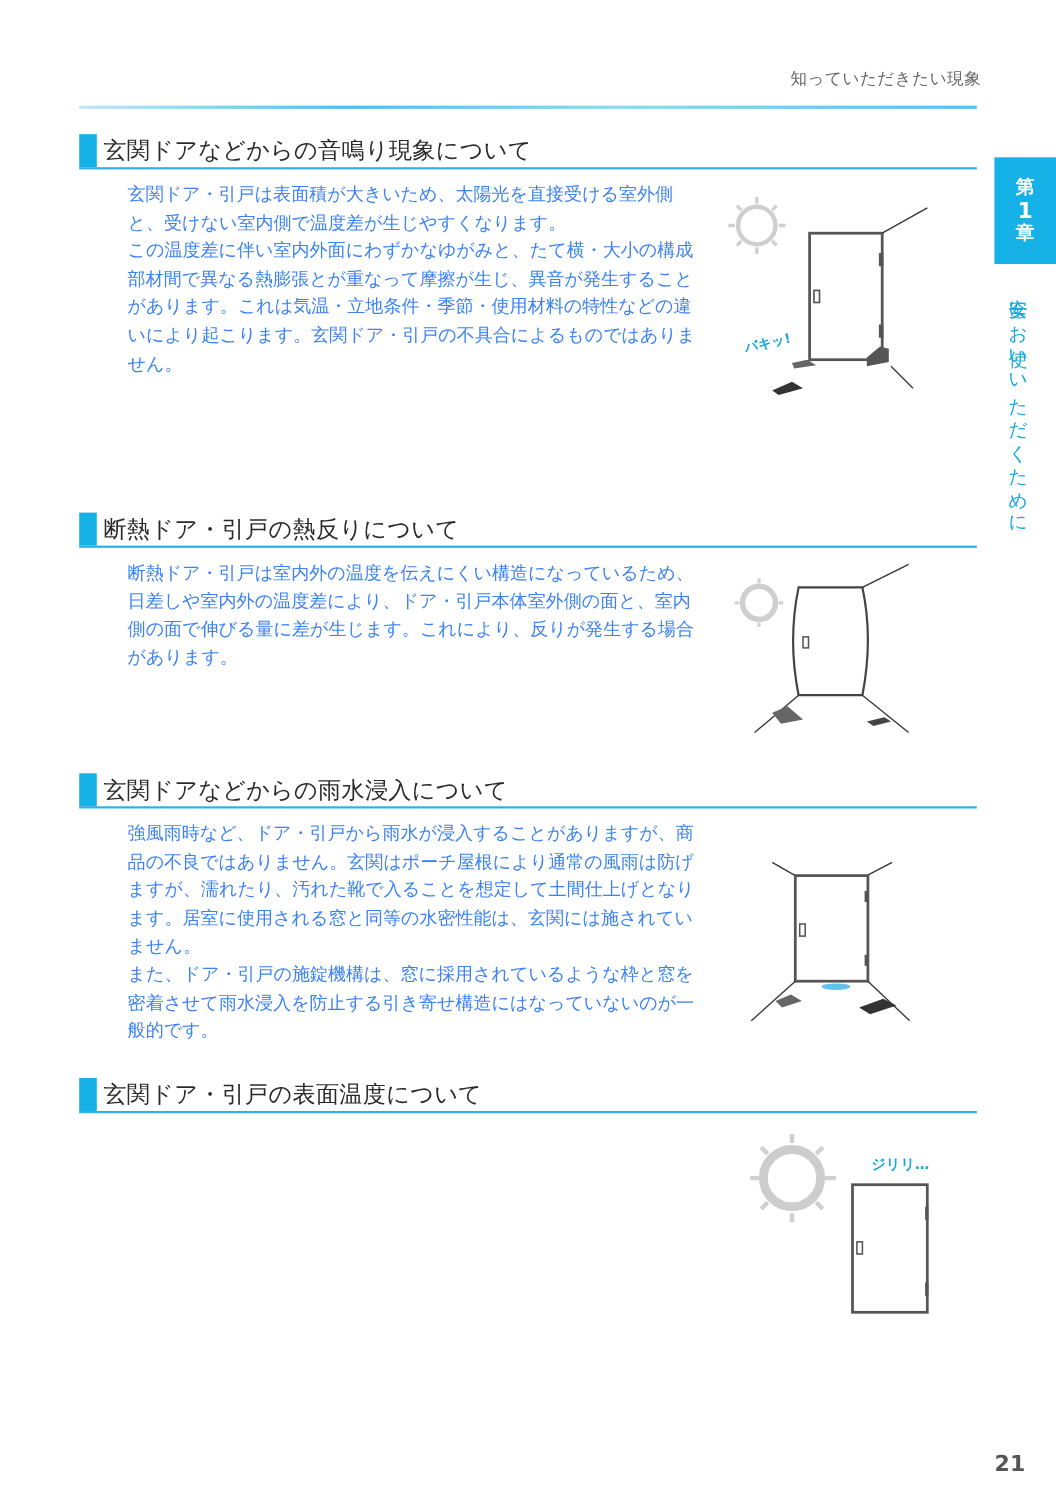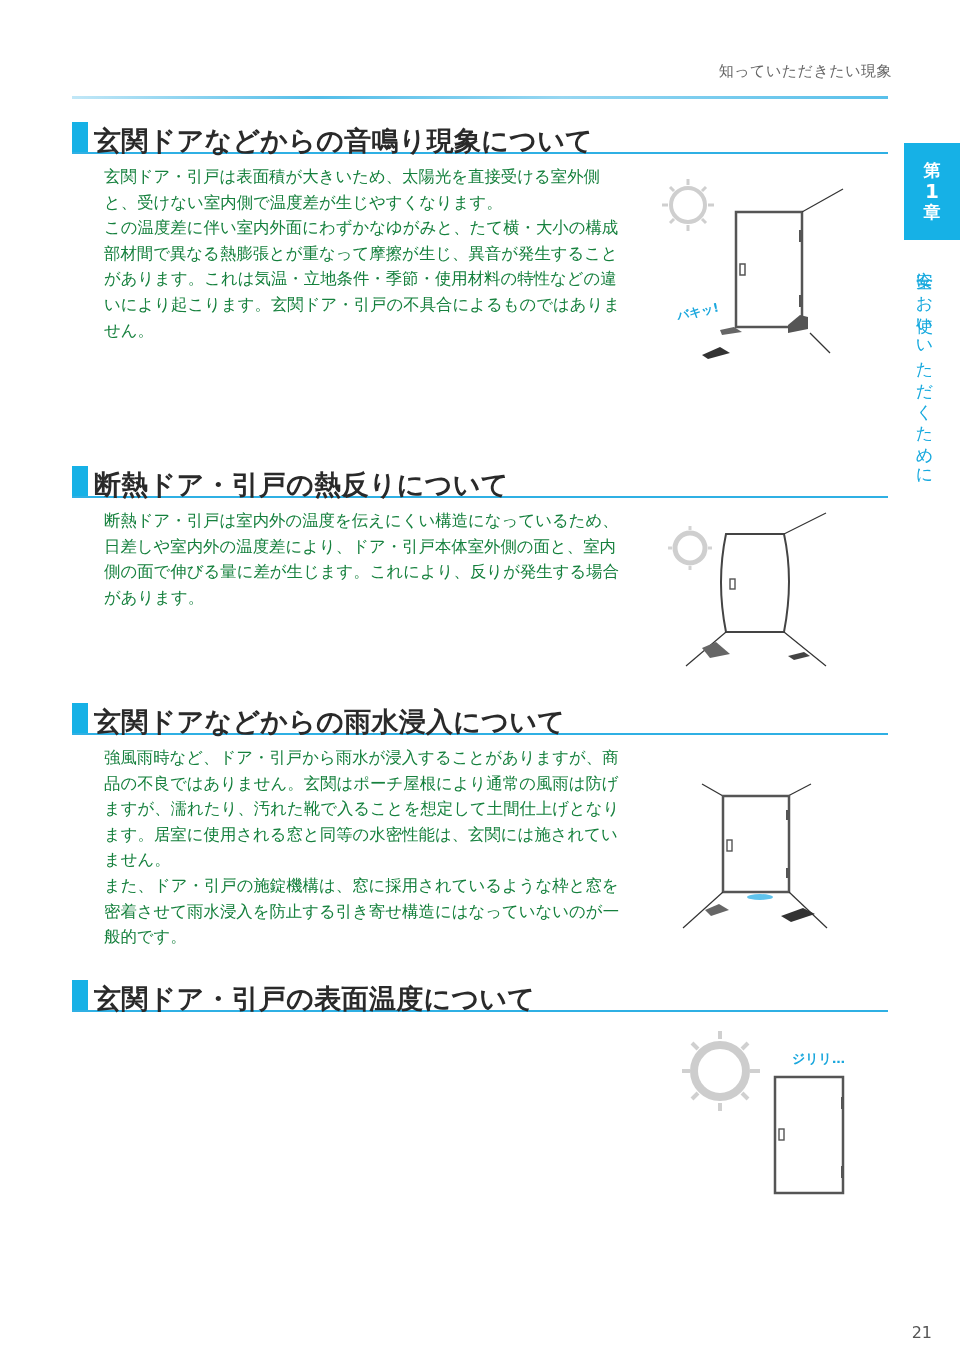--- a/index.html
+++ b/index.html
@@ -9,25 +9,25 @@
     .head-rule { position: absolute; left: 72px; top: 96px; width: 816px; height: 3px;
                  background: linear-gradient(90deg, rgba(60,180,230,0.35), #3fb6e6 30%, rgba(60,180,230,0.6) 60%, #46b9e8); opacity: 0.9; }
     .chapter-tab { position: absolute; left: 904px; top: 143px; width: 56px; height: 97px; background: #16b1e6;
                    color: #fff; display: flex; flex-direction: column; align-items: center; justify-content: center;
                    font-size: 17px; font-weight: bold; line-height: 21px; }
     .chapter-tab .num { font-size: 20px; }
     .chapter-side { position: absolute; left: 914px; top: 258px; writing-mode: vertical-rl; font-size: 17px; color: #16a9de; letter-spacing: 2px; }
     .section { position: absolute; left: 72px; width: 816px; }
     .sec-title { position: relative; height: 30px; border-bottom: 2px solid #2fb0e4; }
     .sec-title .bar { position: absolute; left: 0; top: 0; width: 16px; height: 30px; background: #16b1e6; }
-    .sec-title .txt { position: absolute; left: 22px; top: 1px; font-size: 27px; color: #2a2a2a; letter-spacing: 0.3px; font-weight: bold; }
-    .sec-body { margin-left: 32px; width: 524px; margin-top: 10px; font-size: 16.4px; line-height: 25.6px; color: #15803d; }
+    .sec-title .txt { position: absolute; left: 22px; top: 1px; font-size: 21px; color: #2a2a2a; letter-spacing: 0.3px; }
+    .sec-body { margin-left: 44px; width: 524px; margin-top: 10px; font-size: 16.4px; line-height: 25.6px; color: #3b82f6; }
     .sec-body p { margin: 0; }
     .illus { position: absolute; }
-    .page-num { position: absolute; right: 28px; bottom: 20px; font-size: 16px; font-weight: normal; color: #555; }
+    .page-num { position: absolute; right: 28px; bottom: 20px; font-size: 20px; font-weight: bold; color: #555; }
   </style>
 </head>
 <body>
 
 <div class="running-head">知っていただきたい現象</div>
 <div class="head-rule"></div>
 
 <div class="chapter-tab">
   <span>第</span>
   <span class="num">1</span>

